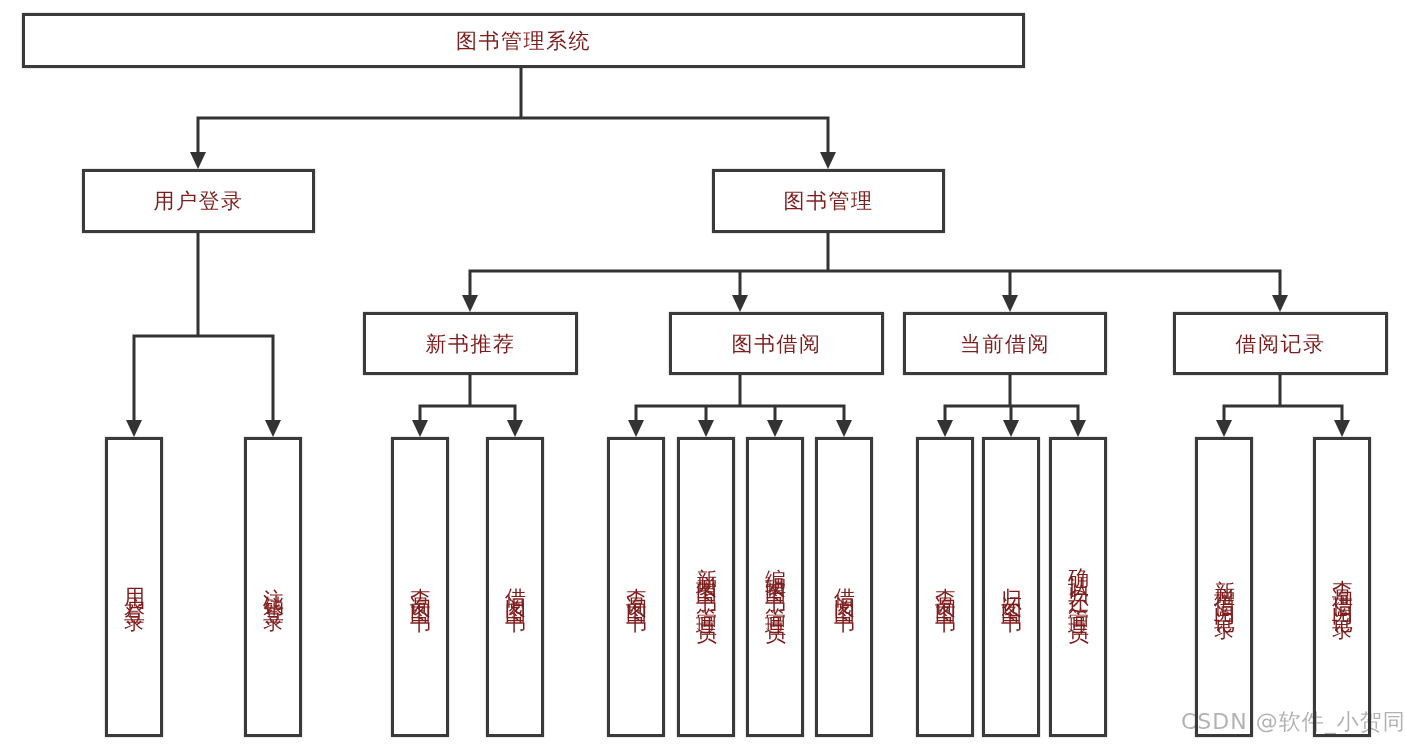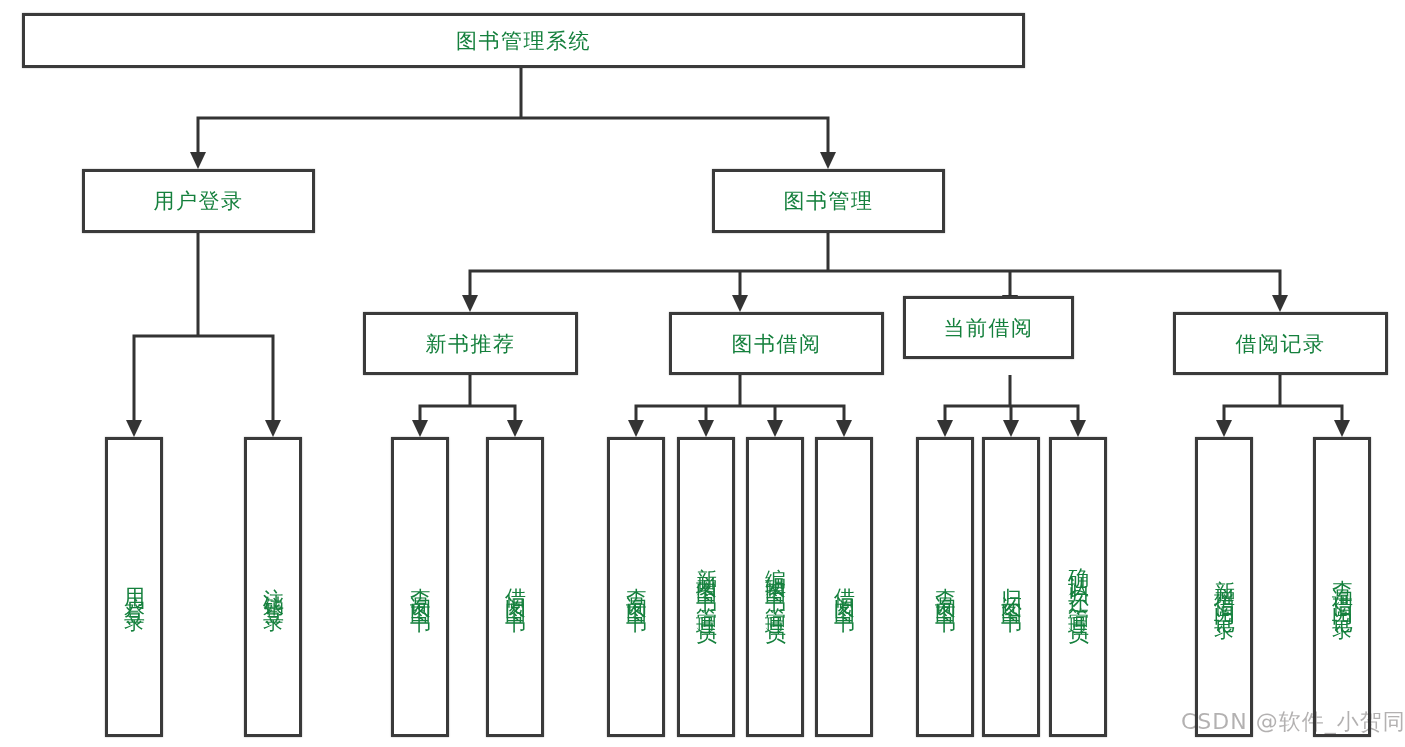--- a/index.html
+++ b/index.html
@@ -17,21 +17,21 @@
     pointer-events: none;
   }
   .box, .vbox {
     position: absolute;
     box-sizing: border-box;
     background: #ffffff;
     border: 3px solid #3a3a3a;
     display: flex;
     align-items: center;
     justify-content: center;
-    color: #15803d;
+    color: #7f1d1d;
     box-shadow: 0 0 1.5px rgba(0,0,0,0.35);
   }
   .box {
     font-size: 21px;
     letter-spacing: 1.5px;
     white-space: nowrap;
   }
   .vbox span {
     writing-mode: vertical-lr;
     text-orientation: mixed;
@@ -95,21 +95,21 @@
     </g>
   </svg>
 
   <div class="box" style="left:22px; top:13px; width:1003px; height:55px;">图书管理系统</div>
 
   <div class="box" style="left:82px; top:169px; width:233px; height:64px;">用户登录</div>
   <div class="box" style="left:712px; top:169px; width:233px; height:64px;">图书管理</div>
 
   <div class="box" style="left:363px; top:312px; width:215px; height:63px;">新书推荐</div>
   <div class="box" style="left:633px; top:312px; width:215px; height:63px;margin-left:36px;">图书借阅</div>
-  <div class="box" style="left:903px; top:296px; width:171px; height:63px;">当前借阅</div>
+  <div class="box" style="left:903px; top:312px; width:204px; height:63px;">当前借阅</div>
   <div class="box" style="left:1173px; top:312px; width:215px; height:63px;">借阅记录</div>
 
   <div class="vbox" style="left:105px; top:437px; width:58px; height:300px;">
     <span>用户登录</span>
   </div>
   <div class="vbox" style="left:244px; top:437px; width:58px; height:300px;">
     <span>注销登录</span>
   </div>
 
   <div class="vbox" style="left:391px; top:437px; width:58px; height:300px;">

